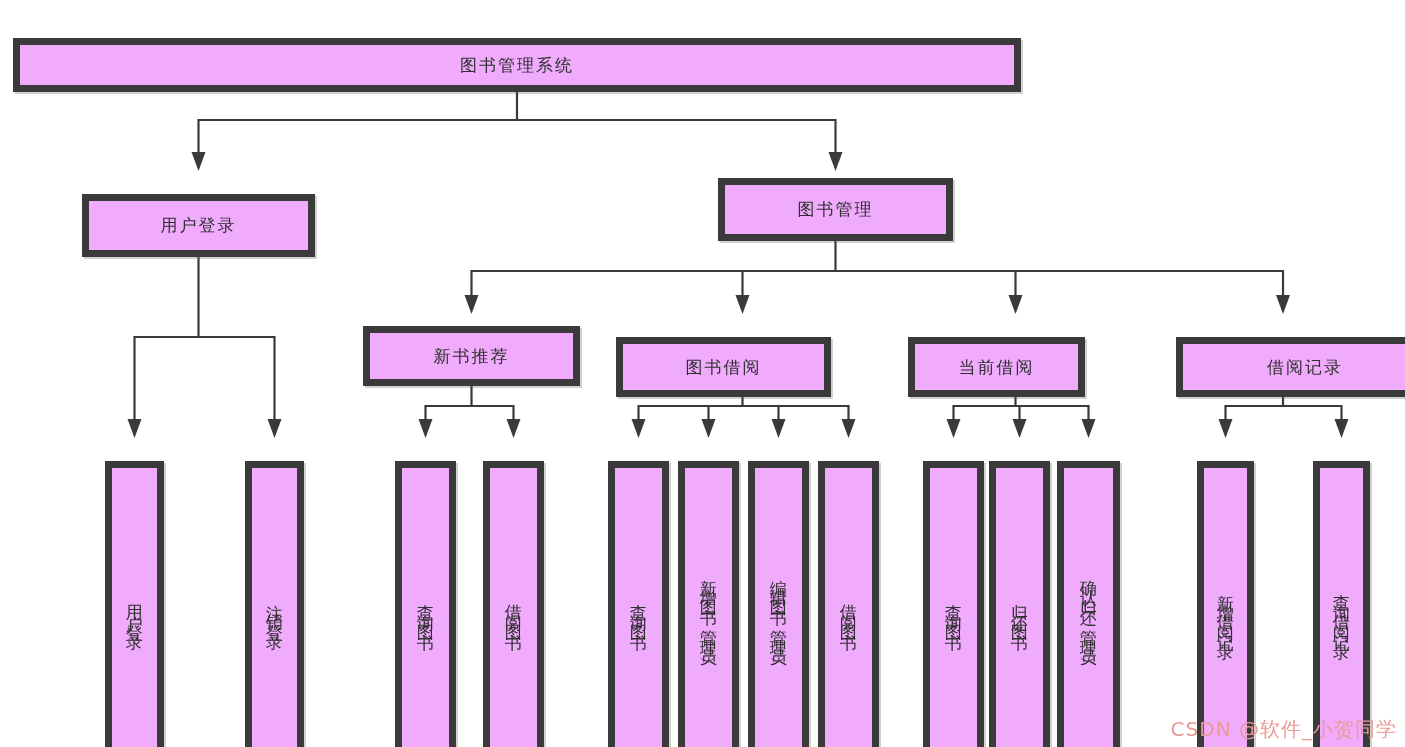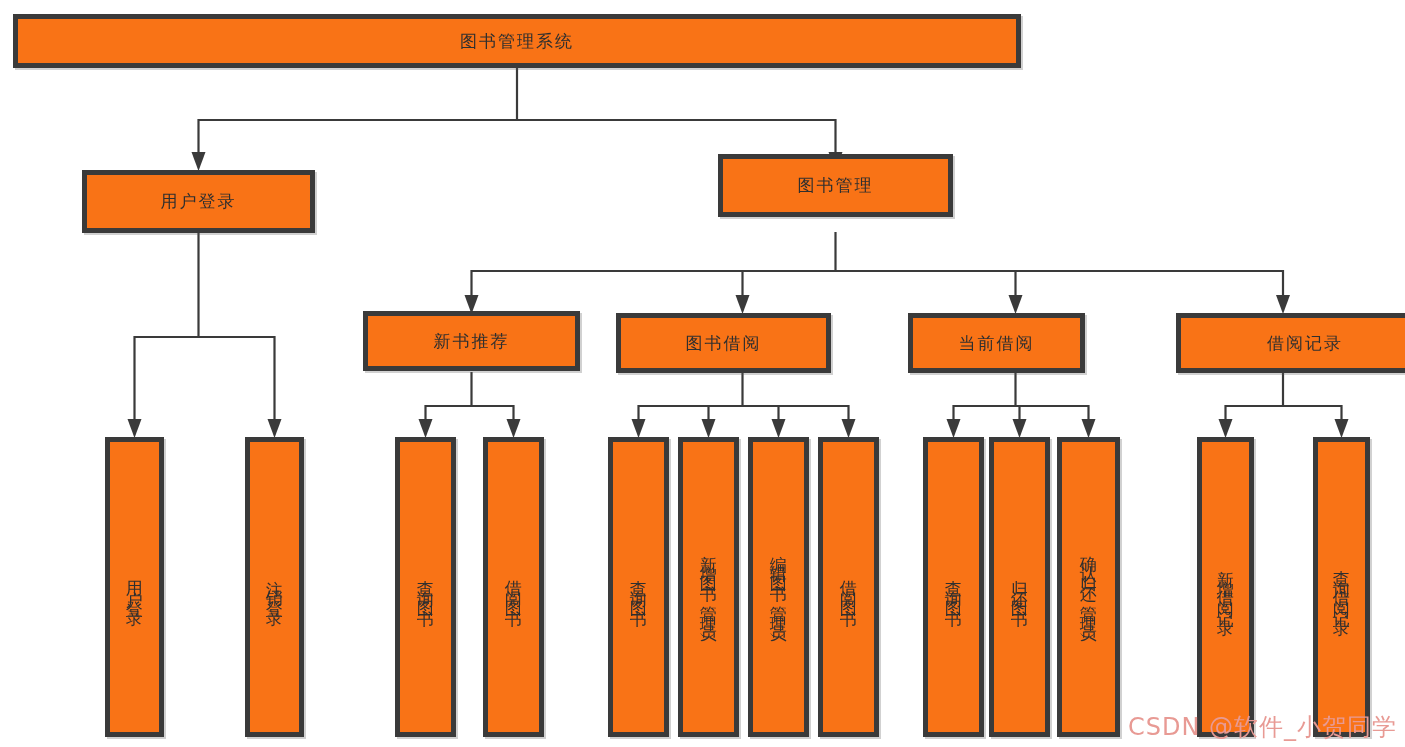--- a/index.html
+++ b/index.html
@@ -19,43 +19,44 @@
     position: absolute;
     left: 0;
     top: 0;
     width: 1405px;
     height: 747px;
     pointer-events: none;
   }
   .node {
     position: absolute;
     box-sizing: border-box;
-    background: #f97316;
-    border: 5px solid #737373;
+    background: #f0abfc;
+    border: 7px solid #737373;
     box-shadow: 2px 2px 0 rgba(90,90,90,0.28);
     display: flex;
     align-items: center;
     justify-content: center;
     color: #2f2f2f;
     font-size: 17px;
     letter-spacing: 2px;
     text-align: center;
     line-height: 1.2;
+    margin-top: 24px;
   }
   .node.v {
     writing-mode: vertical-rl;
     text-orientation: mixed;
     letter-spacing: 10px;
     font-size: 17px;
   }
   .watermark {
     position: absolute;
     right: 8px;
     bottom: 4px;
-    font-size: 24px;
+    font-size: 20px;
     letter-spacing: 1px;
     white-space: nowrap;
     pointer-events: none;
   }
 </style>
 </head>
 <body>
 
 <div class="stage">
   <svg id="connector-layer" viewBox="0 0 1405 747" xmlns="http://www.w3.org/2000/svg">
@@ -83,21 +84,21 @@
       <polygon points="1081.5,419 1095.5,419 1088.5,438" fill="#3a3a3a"></polygon>
       <path d="M 1015.5 373 V 406 M 953.5 406 H 1088.5 M 953.5 406 V 423 M 1019.5 406 V 423 M 1088.5 406 V 423 " fill="none" stroke="#3a3a3a" stroke-width="2.2" stroke-linecap="square"></path>
       <polygon points="1218.5,419 1232.5,419 1225.5,438" fill="#3a3a3a"></polygon>
       <polygon points="1334.5,419 1348.5,419 1341.5,438" fill="#3a3a3a"></polygon>
       <path d="M 1283 373 V 406 M 1225.5 406 H 1341.5 M 1225.5 406 V 423 M 1341.5 406 V 423 " fill="none" stroke="#3a3a3a" stroke-width="2.2" stroke-linecap="square"></path>
     </svg>
   <div id="nodes-layer">
       <div class="node h" style="left: 13px; top: 14px; width: 1008px; height: 54px; border-color: rgb(58, 58, 58); color: rgb(47, 47, 47);">图书管理系统</div>
       <div class="node h" style="left: 82px; top: 170px; width: 233px; height: 63px; border-color: rgb(58, 58, 58); color: rgb(47, 47, 47);">用户登录</div>
       <div class="node h" style="left: 718px; top: 154px; width: 235px; height: 63px; border-color: rgb(58, 58, 58); color: rgb(47, 47, 47);">图书管理</div>
-      <div class="node h" style="left: 363px; top: 311px; width: 217px; height: 60px; border-color: rgb(58, 58, 58); color: rgb(47, 47, 47);">新书推荐</div>
+      <div class="node h" style="left: 363px; top: 302px; width: 217px; height: 60px; border-color: rgb(58, 58, 58); color: rgb(47, 47, 47);">新书推荐</div>
       <div class="node h" style="left: 616px; top: 313px; width: 215px; height: 60px; border-color: rgb(58, 58, 58); color: rgb(47, 47, 47);">图书借阅</div>
       <div class="node h" style="left: 908px; top: 313px; width: 177px; height: 60px; border-color: rgb(58, 58, 58); color: rgb(47, 47, 47);">当前借阅</div>
       <div class="node h" style="left: 1176px; top: 313px; width: 258px; height: 60px; border-color: rgb(58, 58, 58); color: rgb(47, 47, 47);">借阅记录</div>
       <div class="node v" style="left: 105px; top: 437px; width: 59px; height: 300px; border-color: rgb(58, 58, 58); color: rgb(47, 47, 47);">用户登录</div>
       <div class="node v" style="left: 245px; top: 437px; width: 59px; height: 300px; border-color: rgb(58, 58, 58); color: rgb(47, 47, 47);">注销登录</div>
       <div class="node v" style="left: 395px; top: 437px; width: 61px; height: 300px; border-color: rgb(58, 58, 58); color: rgb(47, 47, 47);">查询图书</div>
       <div class="node v" style="left: 483px; top: 437px; width: 61px; height: 300px; border-color: rgb(58, 58, 58); color: rgb(47, 47, 47);">借阅图书</div>
       <div class="node v" style="left: 608px; top: 437px; width: 61px; height: 300px; border-color: rgb(58, 58, 58); color: rgb(47, 47, 47);">查询图书</div>
       <div class="node v" style="left: 678px; top: 437px; width: 61px; height: 300px; border-color: rgb(58, 58, 58); color: rgb(47, 47, 47);">新增图书（管理员）</div>
       <div class="node v" style="left: 748px; top: 437px; width: 61px; height: 300px; border-color: rgb(58, 58, 58); color: rgb(47, 47, 47);">编辑图书（管理员）</div>

